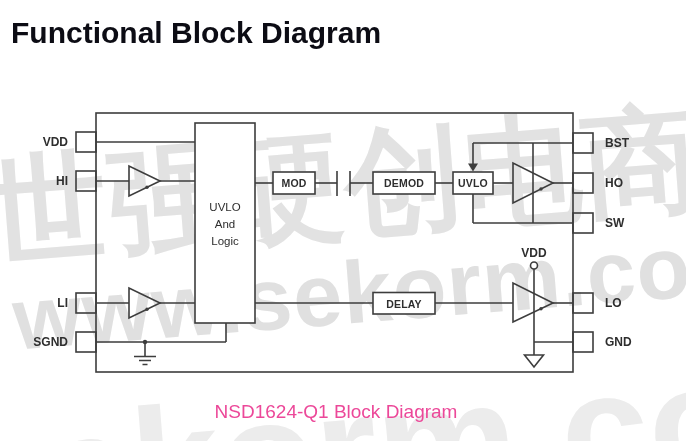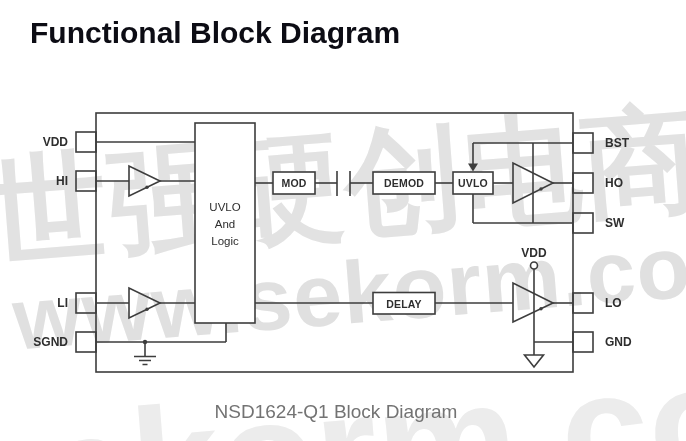--- a/index.html
+++ b/index.html
@@ -11,26 +11,26 @@
   .wm{position:absolute;inset:0;z-index:0;overflow:hidden;pointer-events:none;}
   .wm div{position:absolute;white-space:nowrap;font-weight:700;line-height:1;}
   .wm-row1{left:-12px;top:126px;font-size:118px;letter-spacing:1px;color:#e2e2e2;
            transform:rotate(-4.5deg);transform-origin:50% 50%;}
   .wm-row2{left:12px;top:246px;font-size:88px;letter-spacing:1px;color:#e0e0e0;
            transform:rotate(-4.5deg);transform-origin:50% 50%;}
   .wm-row3{left:-45px;top:364px;font-size:158px;color:#ececec;
            transform:rotate(-4.5deg);transform-origin:50% 50%;}
   
   .title{
-    position:absolute;left:30px;top:16px;z-index:2;
+    position:absolute;left:11px;top:16px;z-index:2;
     font-size:30px;font-weight:900;color:#0c0c14;letter-spacing:0;
   }
   .caption{
     position:absolute;left:0;top:401px;width:672px;z-index:2;
-    text-align:center;font-size:19px;color:#737373;
+    text-align:center;font-size:19px;color:#ec4899;
   }
   
   svg.diagram{position:absolute;left:0;top:0;z-index:1;}
   .st{stroke:#3d3d3d;stroke-width:1.6;fill:none;}
   .fl{fill:#3d3d3d;stroke:none;}
   .wh{fill:#ffffff;stroke:#3d3d3d;stroke-width:1.6;}
   text{fill:#2e2e2e;font-family:"Liberation Sans",sans-serif;}
   .pinlbl{font-size:12px;font-weight:700;}
   .blklbl{font-size:10.5px;font-weight:700;letter-spacing:.2px;}
   .logiclbl{font-size:11.5px;font-weight:400;}

